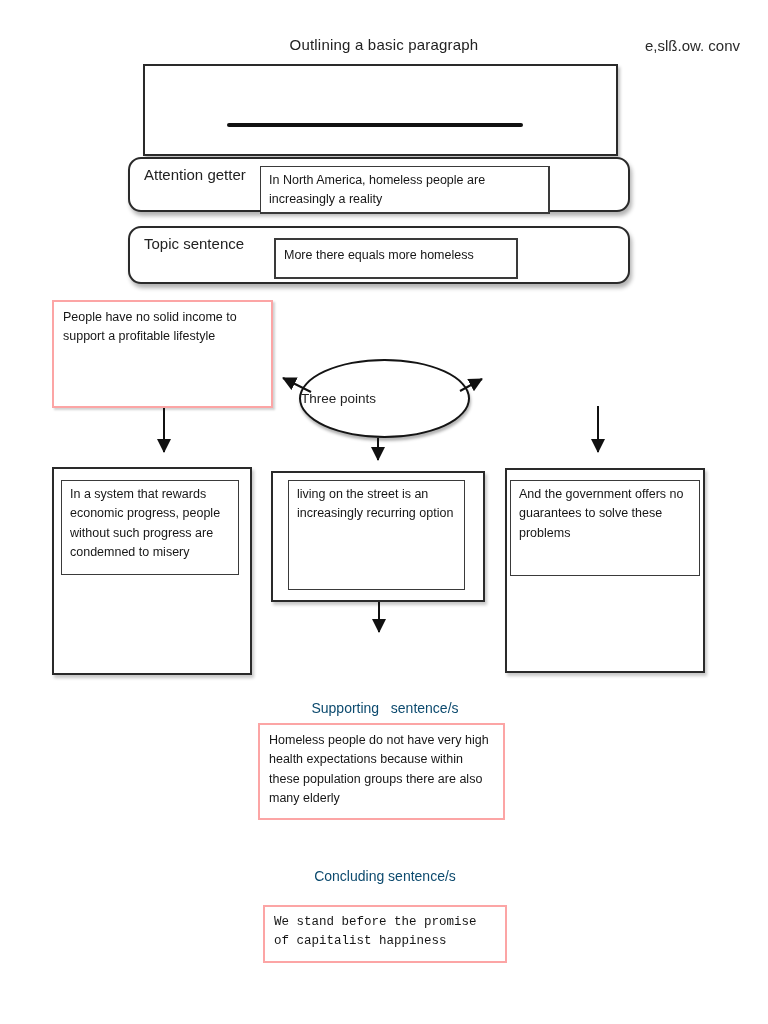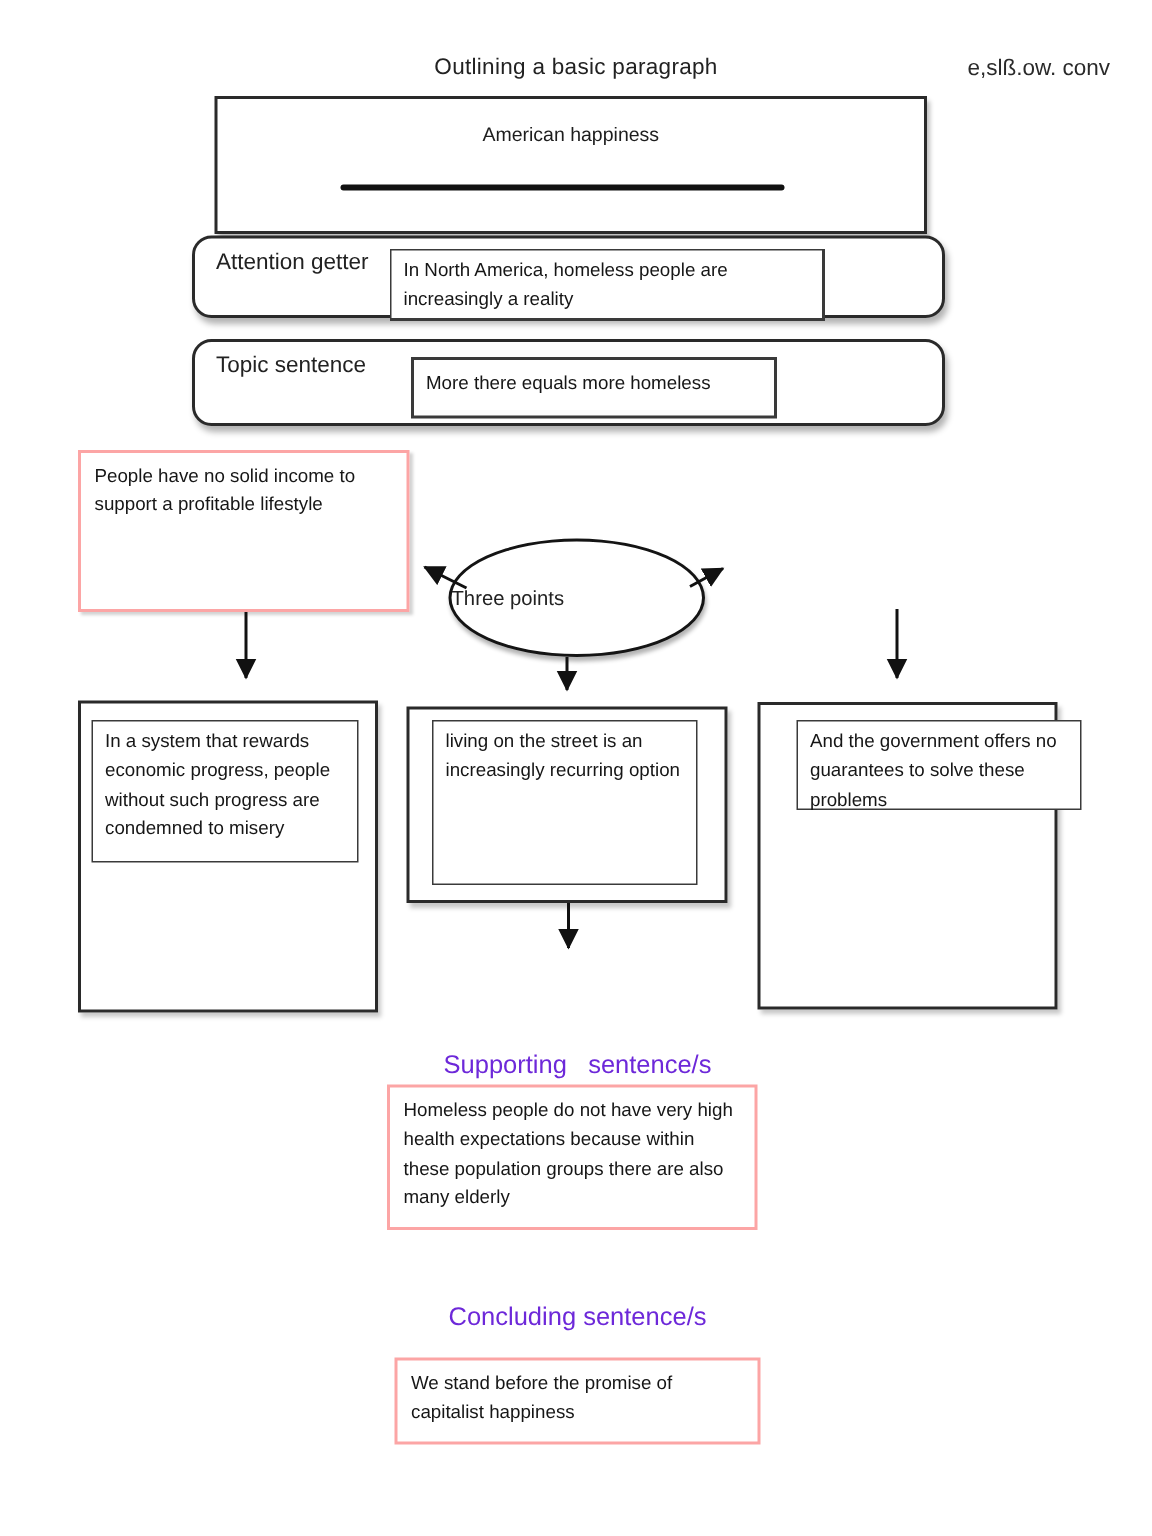--- a/index.html
+++ b/index.html
@@ -64,40 +64,39 @@
   }
   .detail-outer{
     border:2px solid #2a2a2a;background:#fff;
     box-shadow:2px 3px 3px rgba(0,0,0,0.22);
   }
   .detail-left-outer{left:52px;top:467px;width:200px;height:208px;}
   .detail-left-inner{left:7px;top:11px;width:178px;height:95px;border-width:1px;}
   .detail-center-outer{left:271px;top:471px;width:214px;height:131px;}
   .detail-center-inner{left:15px;top:7px;width:177px;height:110px;border-width:1px;}
   .detail-right-outer{left:505px;top:468px;width:200px;height:205px;}
-  .detail-right-inner{left:3px;top:10px;width:190px;height:60px;border-width:1px;margin-left:21px;}
+  .detail-right-inner{left:3px;top:10px;width:190px;height:96px;border-width:1px;}
   .section-heading{
-    text-align:center;font-size:17px;color:#6d28d9;white-space:pre;
+    text-align:center;font-size:14px;color:#0c4a6e;white-space:pre;
   }
   .supporting-heading{left:240px;top:700px;width:290px;}
   .supporting-box{left:258px;top:723px;width:247px;height:97px;}
   .concluding-heading{left:240px;top:868px;width:290px;}
-  .concluding-box{left:263px;top:905px;width:244px;height:58px;}
+  .concluding-box{left:263px;top:905px;width:244px;height:58px;font-family:Liberation Mono, monospace;}
   svg.connectors{position:absolute;left:0;top:0;pointer-events:none;}
 </style>
 </head>
 <body>
 
 <div class="page">
 
   <div class="abs page-title">Outlining a basic paragraph</div>
   <div class="abs corner-note">e,slß.ow. conv</div>
 
   <div class="abs main-title-box">
-    <div class="abs main-title-text">American happiness</div>
     <div class="abs title-underline"></div>
   </div>
 
   <div class="abs round-band band-attention">
     <div class="abs band-label">Attention getter</div>
     <div class="abs inner-box attention-inner">In North America, homeless people are increasingly a reality</div>
   </div>
 
   <div class="abs round-band band-topic">
     <div class="abs band-label">Topic sentence</div>

